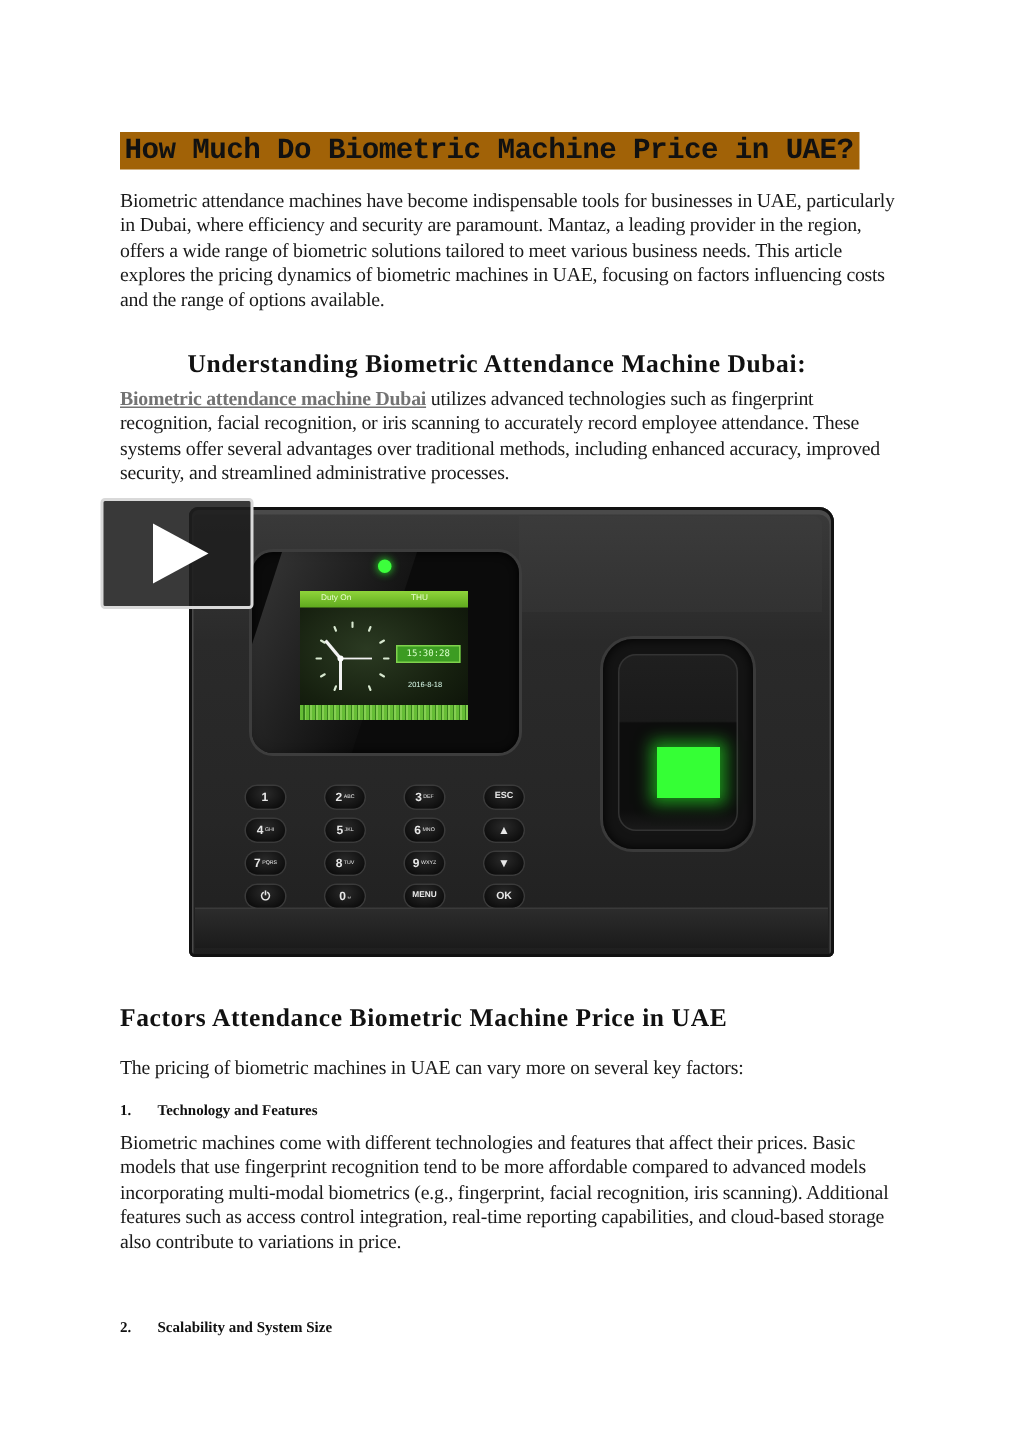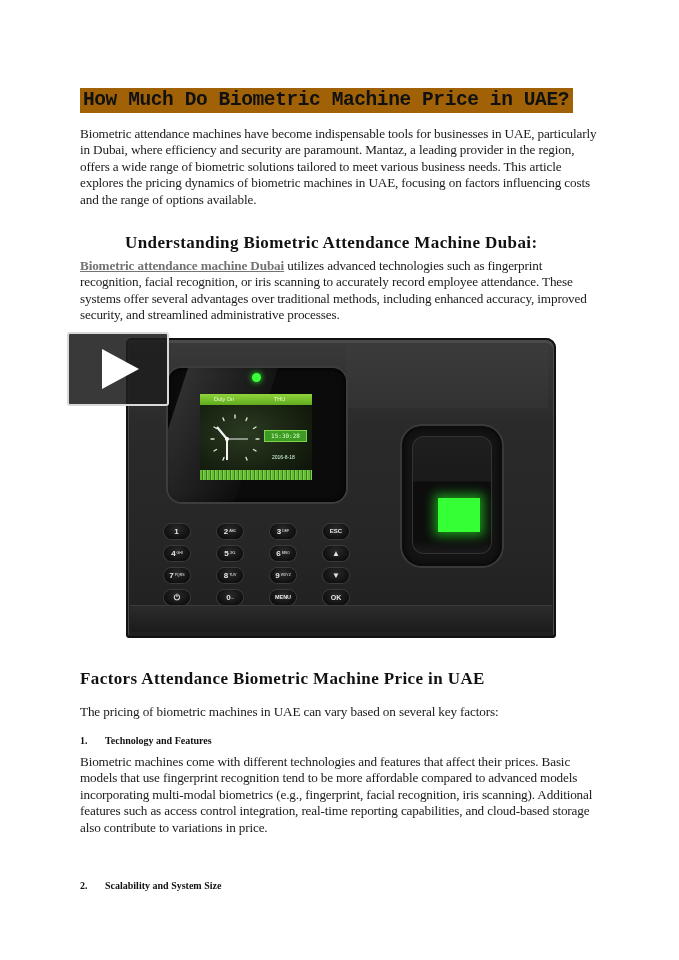--- a/index.html
+++ b/index.html
@@ -138,21 +138,21 @@
     </div>
   </div>
 </div>
 
 <div class="abs play">
   <div class="tri"></div>
 </div>
 
 <div class="abs h2" style="left:80px; top:669px;">Factors Attendance Biometric Machine Price in UAE</div>
 
-<p class="abs para" style="left:80px; top:704px; margin:0;">The pricing of biometric machines in UAE  can vary based on several key factors:</p>
+<p class="abs para" style="left:80px; top:704px; margin:0;">The pricing of biometric machines in UAE  can vary more on several key factors:</p>
 
 <div class="abs list-head" style="left:80px; top:735px;">
   <span class="num">1.</span><span>Technology and Features</span>
 </div>
 
 <p class="abs para" style="left:80px; top:754px; margin:0; width:525px;">Biometric machines come with different technologies and features that affect their prices. Basic models that use fingerprint recognition tend to be more affordable compared to advanced models incorporating multi-modal biometrics (e.g., fingerprint, facial recognition, iris scanning). Additional features such as access control integration, real-time reporting capabilities, and cloud-based storage also contribute to variations in price.</p>
 
 <div class="abs list-head" style="left:80px; top:845px;margin-top:35px;">
   <span class="num">2.</span><span>Scalability and System Size</span>
 </div>

